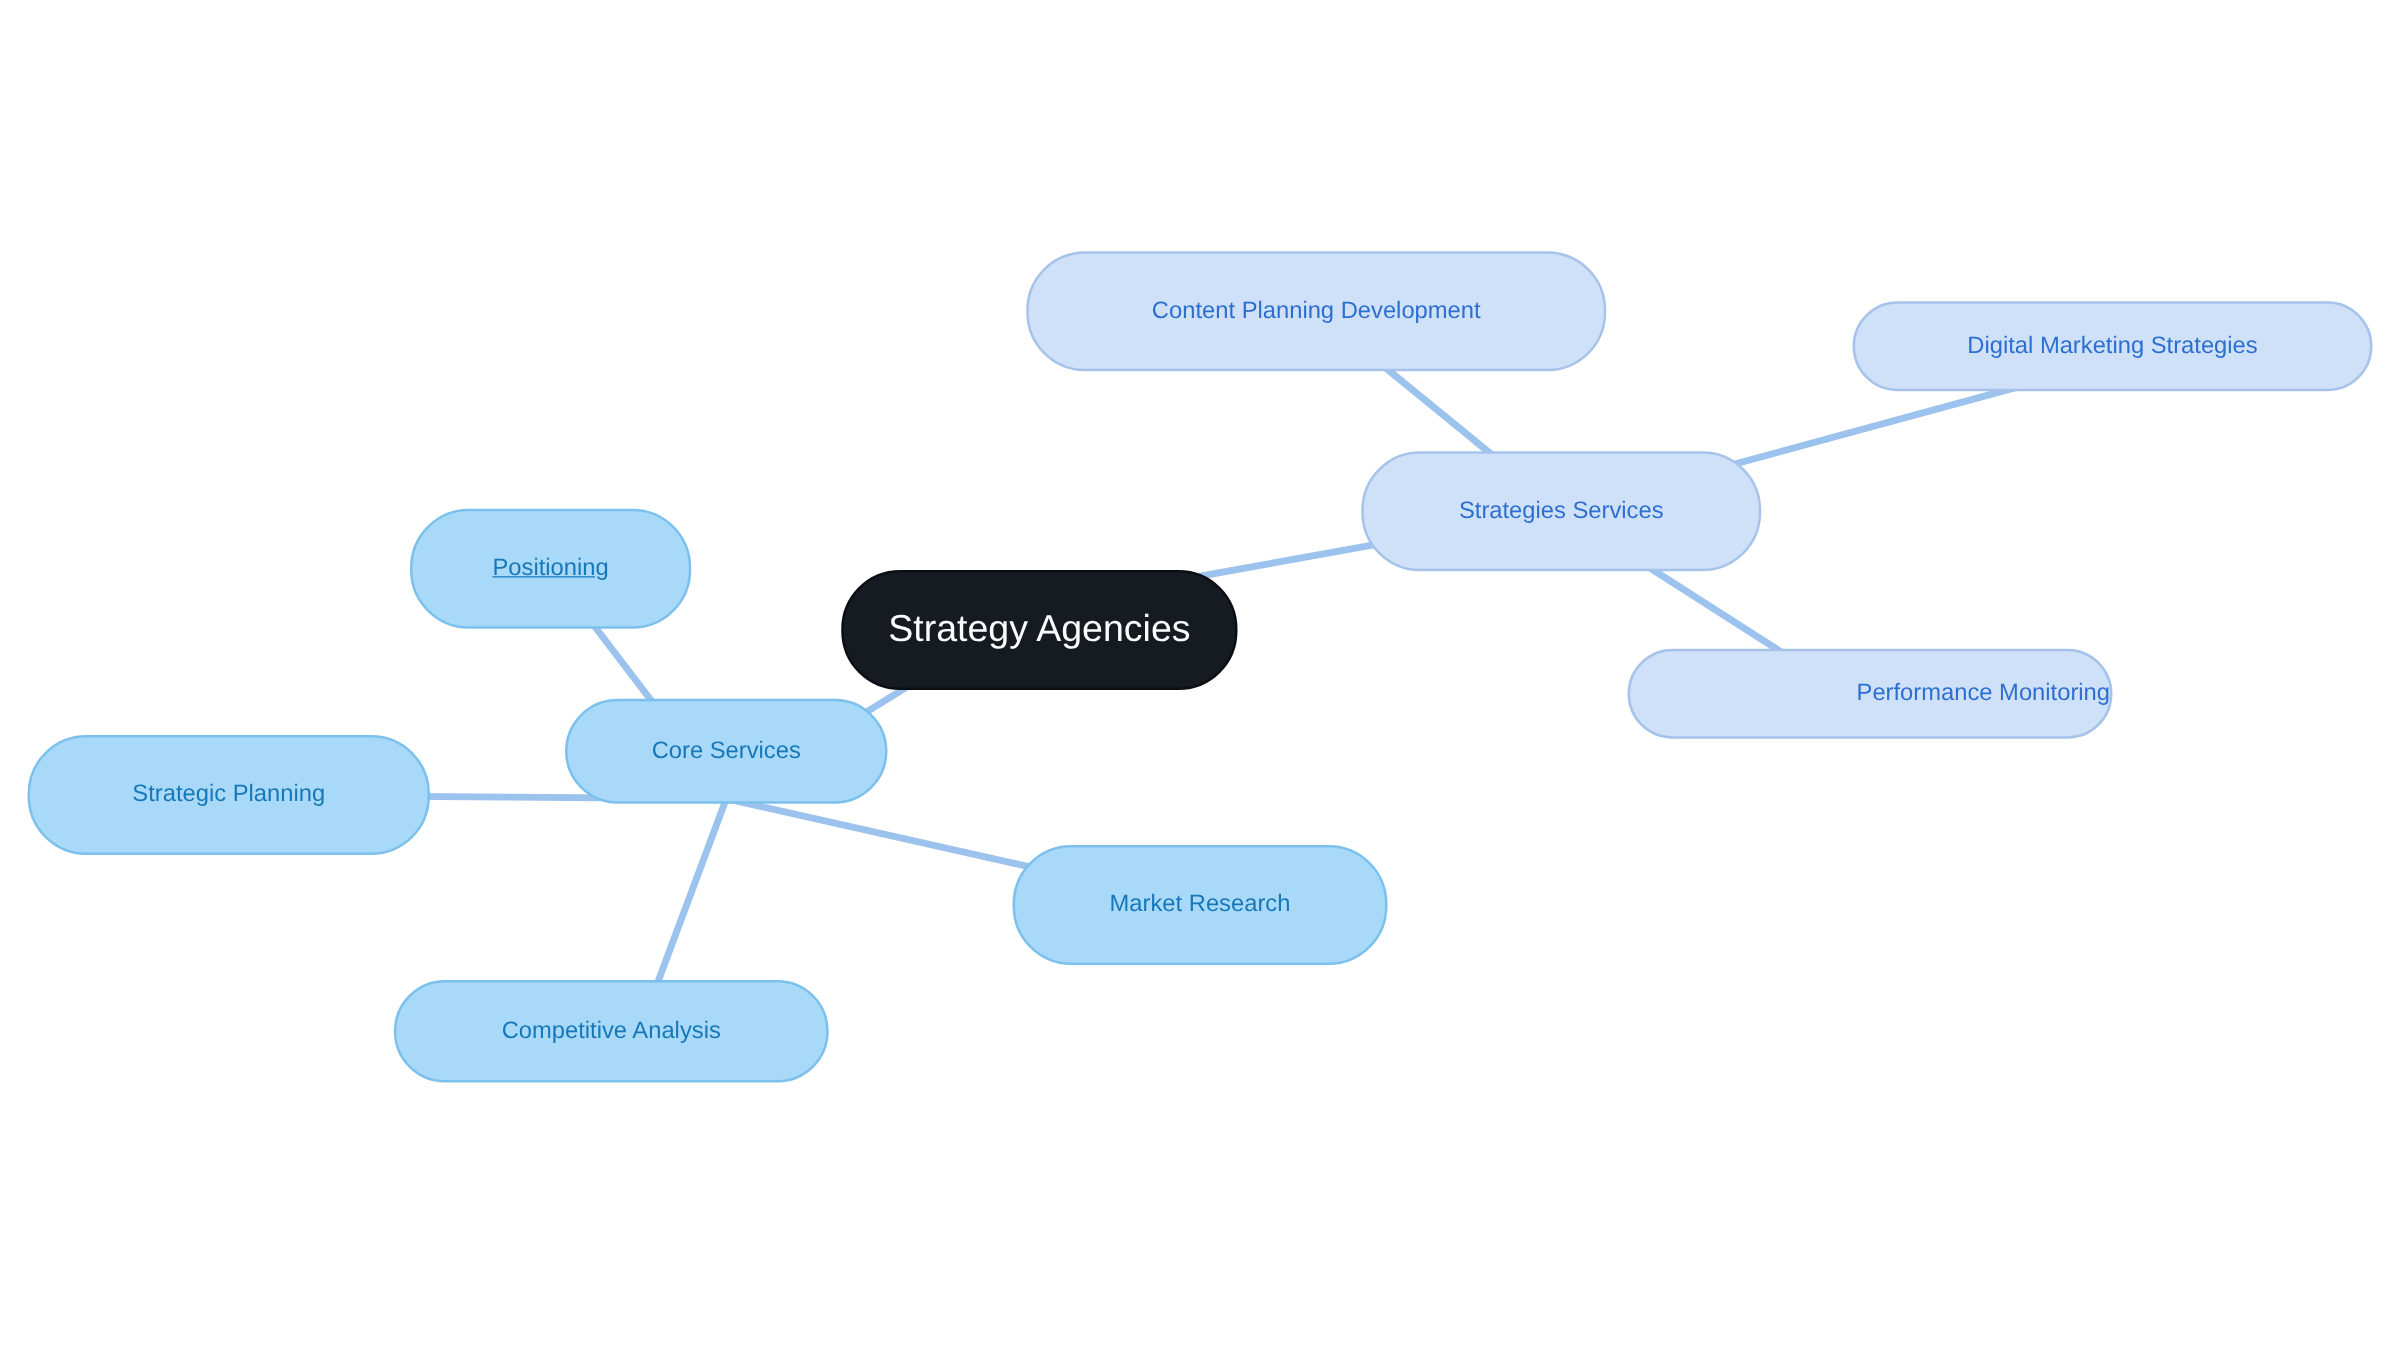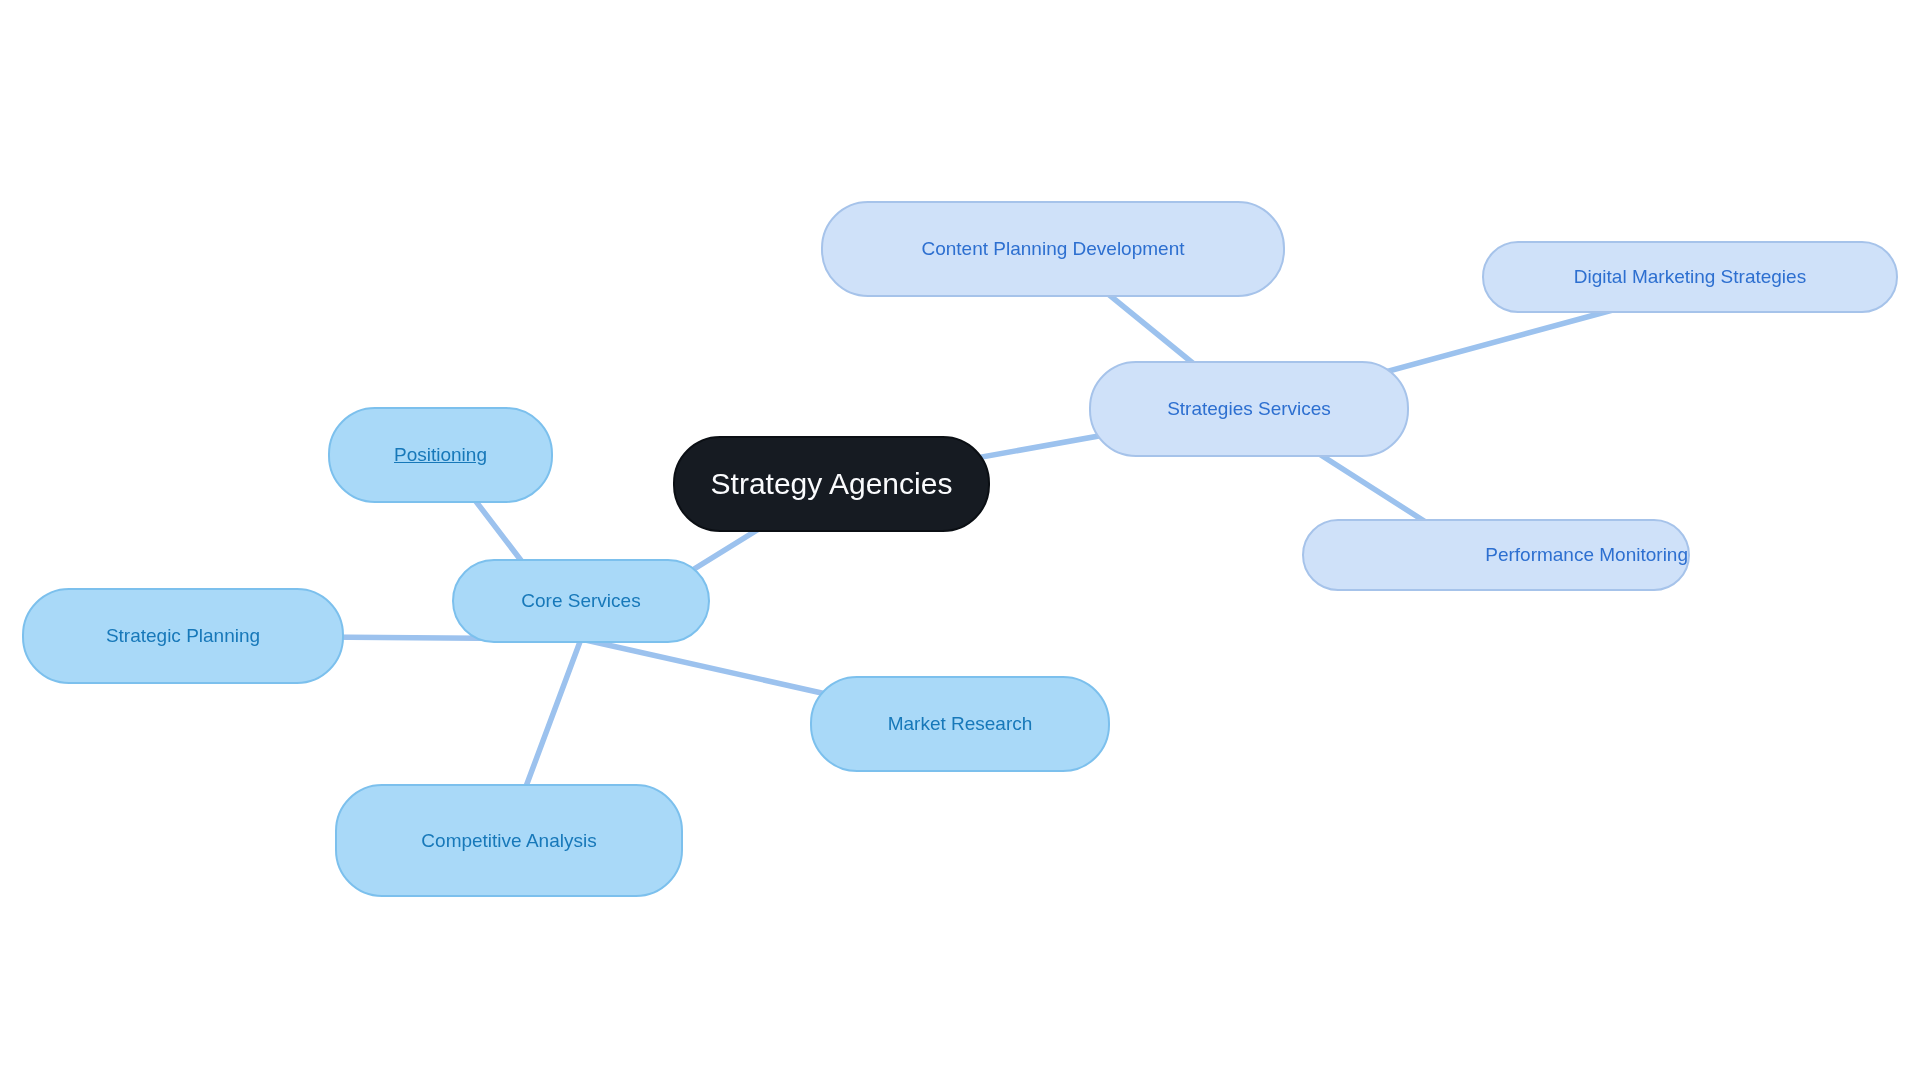--- a/index.html
+++ b/index.html
@@ -36,20 +36,21 @@
     border-radius: 47px;
     font-size: 19px;
     white-space: nowrap;
     cursor: pointer;
   }
   .node.central {
     background: var(--central-bg, #161b22);
     color: var(--central-text, #fafbfd);
     border: 2px solid var(--central-border, #0b0f14);
     font-size: 30px;
+    margin-top: 20px;
   }
   .node.right {
     background: var(--right-bg, #cfe1f9);
     color: var(--right-text, #2d6fd0);
     border: 2px solid var(--right-border, #a6c3ea);
   }
   .node.left {
     background: var(--left-bg, #a9d9f8);
     color: var(--left-text, #1778b9);
     border: 2px solid var(--left-border, #7cc0ed);
@@ -94,17 +95,17 @@
       </div>
       <div class="node left" style="left: 328px; top: 407px; width: 225px; height: 96px; text-decoration: underline;">
         <span class="label">Positioning</span>
       </div>
       <div class="node left" style="left: 22px; top: 588px; width: 322px; height: 96px;">
         <span class="label">Strategic Planning</span>
       </div>
       <div class="node left" style="left: 810px; top: 676px; width: 300px; height: 96px;">
         <span class="label">Market Research</span>
       </div>
-      <div class="node left" style="left: 335px; top: 784px; width: 348px; height: 113px; text-align: right;">
+      <div class="node left" style="left: 315px; top: 784px; width: 348px; height: 82px; text-align: right;">
         <span class="label">Competitive Analysis</span>
       </div>
     </div>
 </div>
 
 </body></html>

